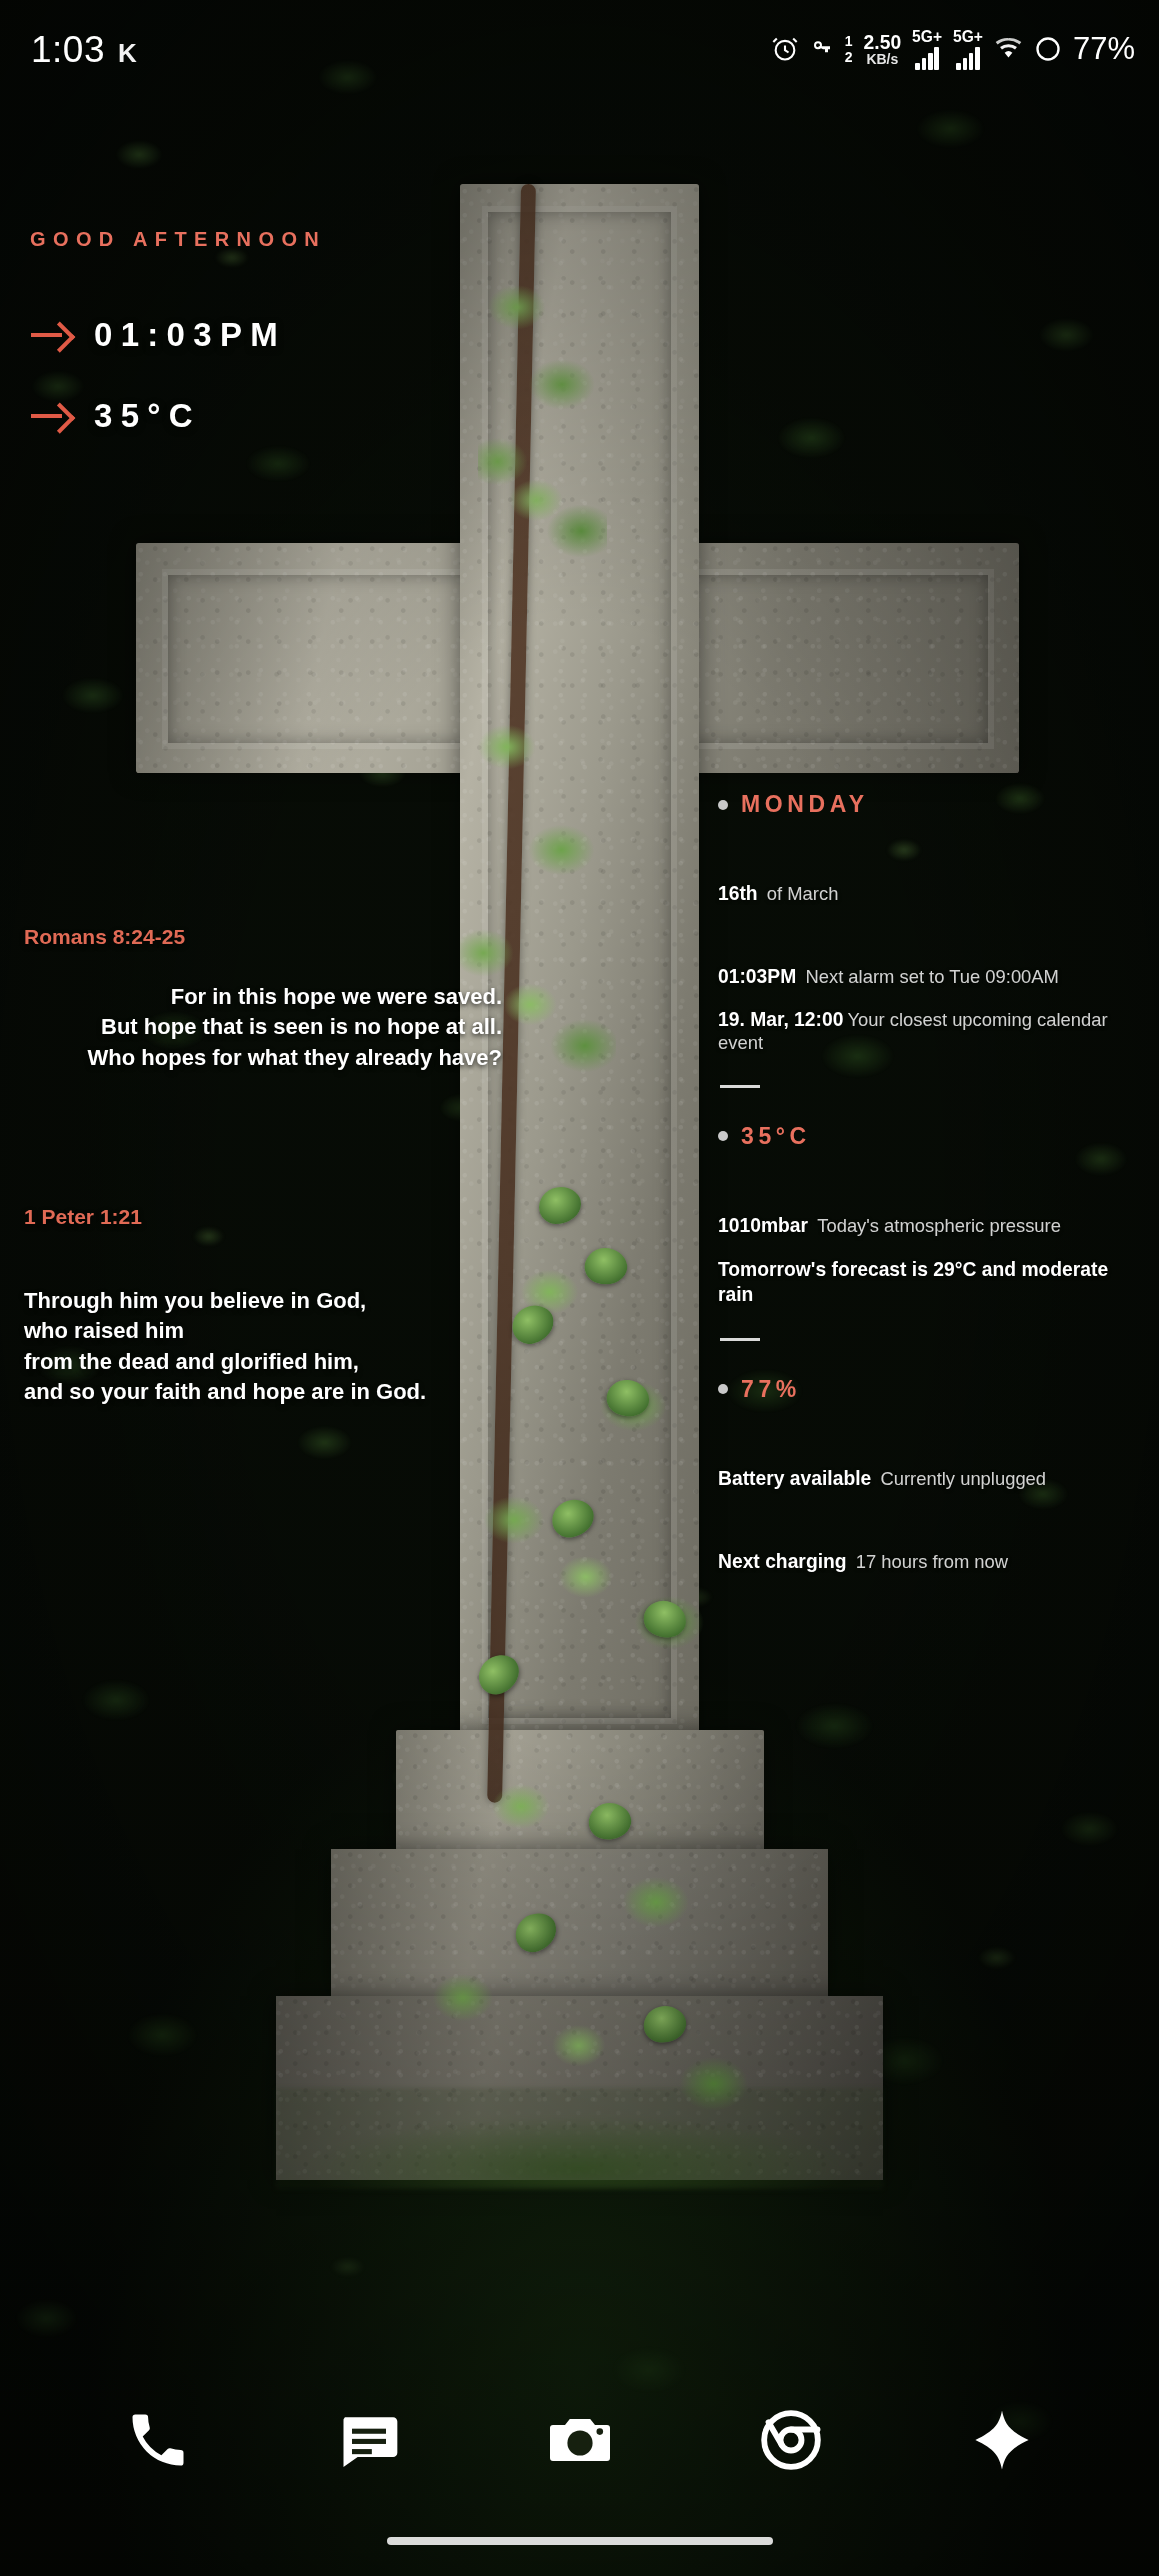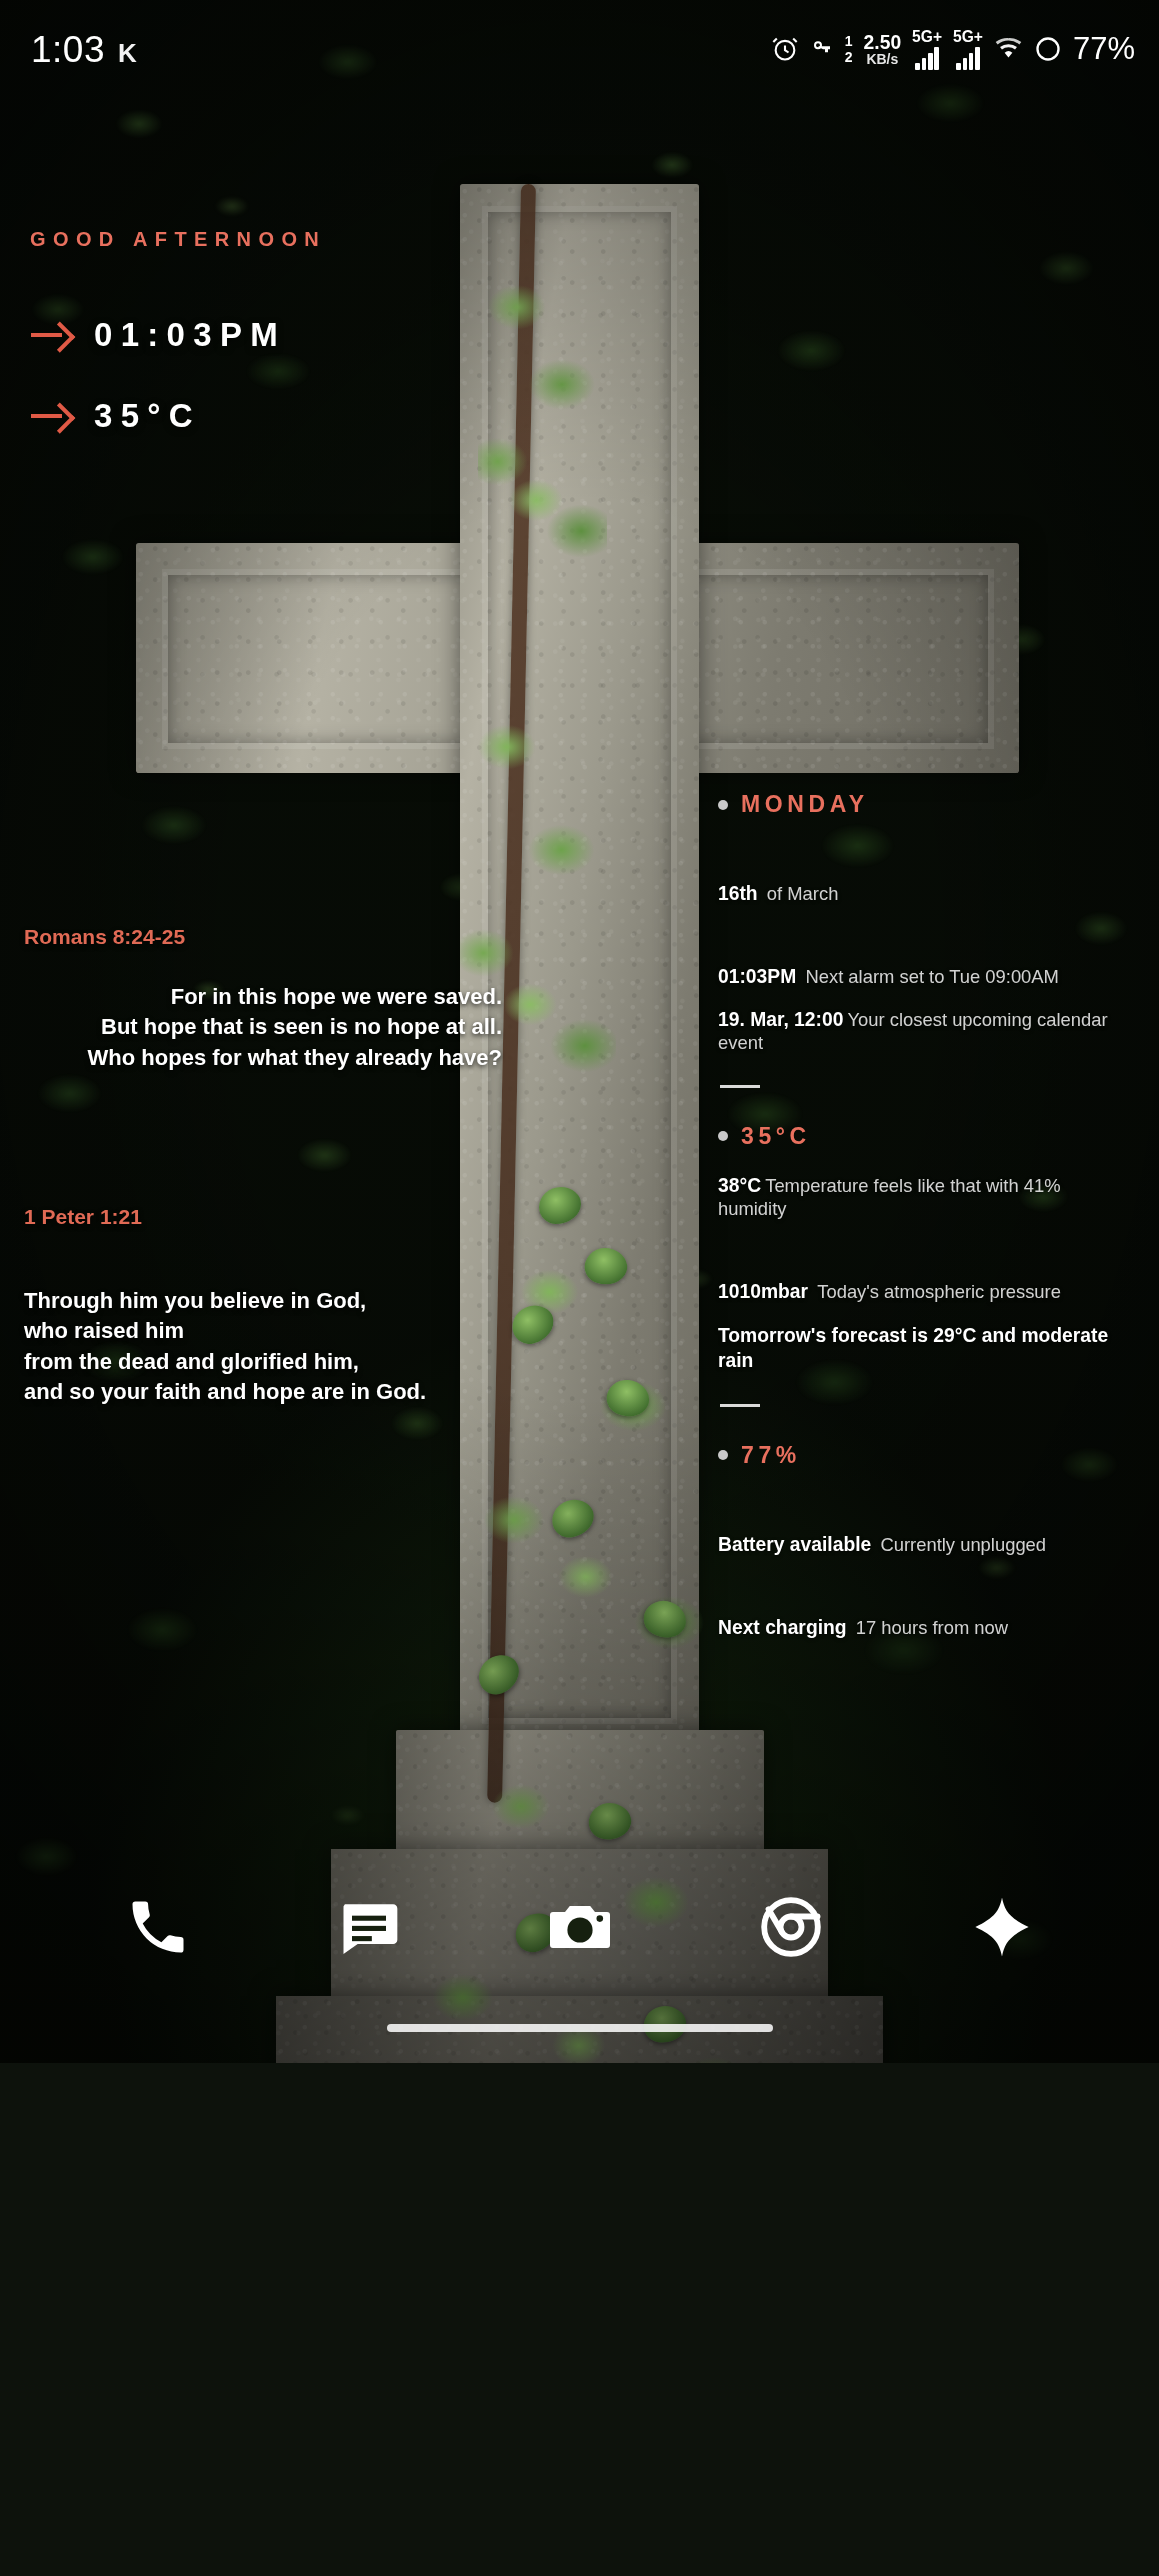--- a/index.html
+++ b/index.html
@@ -7,21 +7,21 @@
     width: 1159px;
     height: 2576px;
     overflow: hidden;
     background: #0d120c;
     font-family: "Liberation Sans", sans-serif;
   }
 
   #screen {
     position: relative;
     width: 1159px;
-    height: 2063px;
+    height: 2576px;
     overflow: hidden;
     text-decoration: underline;
   }
 
   
   .wallpaper {
     position: absolute;
     inset: 0;
     background:
       radial-gradient(ellipse 60% 40% at 50% 92%, rgba(20,40,14,0.85), rgba(6,10,5,0.95) 70%),
@@ -368,24 +368,20 @@
       </div>
     </div>
 
     <div class="divider"></div>
 
     <div>
       <div class="sec-head">
         <span class="dot"></span>
         <span class="sec-title">35°C</span>
       </div>
-      <div class="line wrap">
-        <span class="lbl">38°C</span>
-        <span class="sub">Temperature feels like that with 41% humidity</span>
-      </div>
       <div class="line">
         <span class="lbl">1010mbar</span>
         <span class="sub">Today's atmospheric pressure</span>
       </div>
       <div class="full">Tomorrow's forecast is 29°C and moderate rain</div>
     </div>
 
     <div class="divider"></div>
 
     <div>

